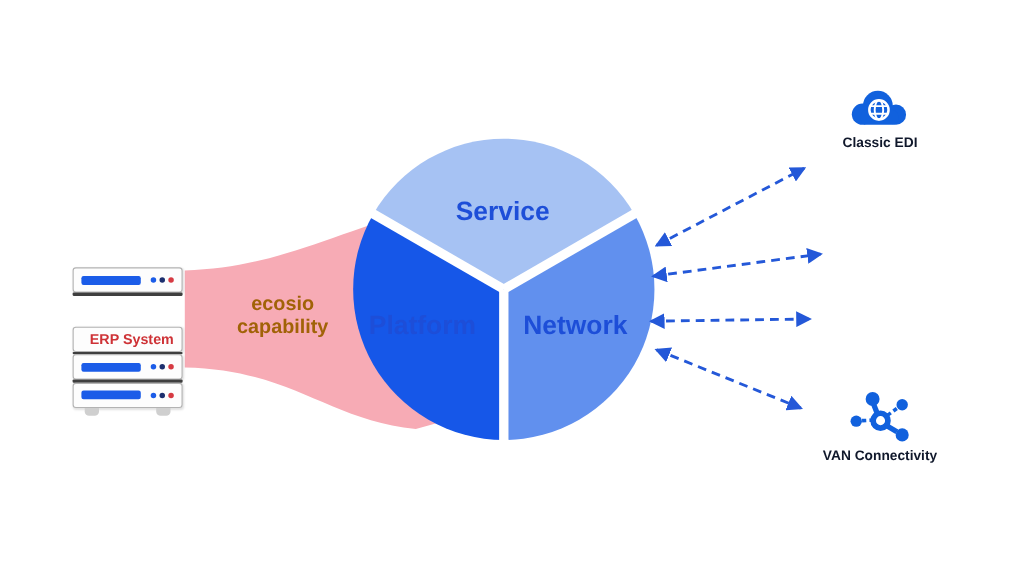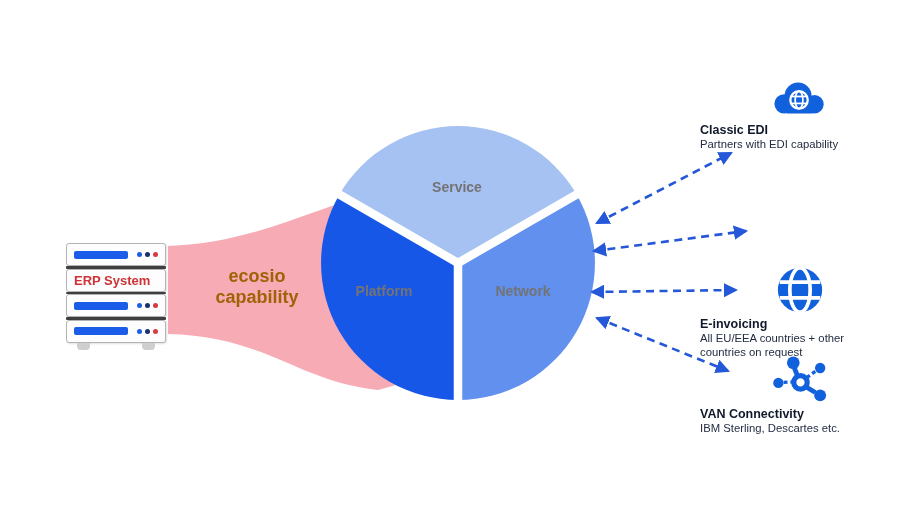--- a/index.html
+++ b/index.html
@@ -9,40 +9,40 @@
 
   
   .erp{position:absolute;left:66px;top:243px;width:100px;}
   .erp-unit{height:23px;background:#fdfdfd;border:1px solid #b3b3b3;border-radius:3px;
             display:flex;align-items:center;padding:0 7px;box-sizing:border-box;
             box-shadow:1px 1px 2px rgba(0,0,0,.12);}
   .erp-sep{height:2.5px;background:#3f3f3f;border-radius:1px;}
   .erp-bar{width:54px;height:8px;border-radius:2px;}
   .erp-dots{margin-left:auto;display:flex;gap:3px;}
   .erp-dot{width:5px;height:5px;border-radius:50%;}
-  .erp-label-unit{justify-content:flex-start;}
+  .erp-label-unit{justify-content:flex-end;margin-top:28px;}
   .erp-label{font-size:13px;font-weight:bold;color:#ce3236;}
   .erp-feet{position:absolute;left:0;top:100%;width:100%;height:8px;}
   .erp-foot{position:absolute;top:0;width:13px;height:7px;background:#cfcfcf;
             border-radius:0 0 4px 4px;}
   .erp-foot.l{left:11px;} .erp-foot.r{right:11px;}
 
   
   .funnel-label{position:absolute;left:180px;top:266px;width:154px;text-align:center;
                 font-size:18px;font-weight:800;color:#a16207;line-height:21px;}
 
   
-  .seg-label{position:absolute;width:130px;text-align:center;font-size:14px;font-weight:800;
-             color:#737373;}
+  .seg-label{position:absolute;width:130px;text-align:center;font-size:24px;font-weight:800;
+             color:#1d4ed8;}
   .seg-service{left:392px;top:179px;}
   .seg-platform{left:319px;top:283px;}
   .seg-network{left:458px;top:283px;}
 
   
-  .target{position:absolute;left:700px;width:200px;text-align:left;}
+  .target{position:absolute;left:700px;width:200px;text-align:center;}
   .target .t-icon{display:block;margin:0 auto;}
   .target .t-title{font-size:12.5px;font-weight:bold;color:#10182b;margin-top:3px;}
   .target .t-desc{font-size:11.3px;color:#232d42;line-height:1.25;}
   .target-1{top:76px;} .target-2{top:170px;} .target-3{top:266px;} .target-4{top:356px;}
 
   .icon-blue{fill:#1161dd;}
   .stroke-blue{stroke:#1161dd;}
   #ah path{fill:#2458d8;}
 </style>
 </head>
@@ -133,51 +133,36 @@
         <rect x="12" y="24" width="35" height="14" rx="5"></rect>
       </g>
       <g fill="none" stroke="#ffffff">
         <circle cx="29" cy="24" r="9" stroke-width="2.4"></circle>
         <ellipse cx="29" cy="24" rx="4" ry="9" stroke-width="1.8"></ellipse>
         <line x1="20.8" y1="20.4" x2="37.2" y2="20.4" stroke-width="1.8"></line>
         <line x1="20.8" y1="27.6" x2="37.2" y2="27.6" stroke-width="1.8"></line>
       </g>
     </svg>
     <div class="t-title">Classic EDI</div>
-    <div class="t-desc">Partners with EDI capability</div>
   </div>
 
 
-  <div class="target target-3">
-    <svg class="t-icon" width="48" height="48" viewBox="0 0 52 52">
-      <circle class="icon-blue" cx="26" cy="26" r="24"></circle>
-      <g fill="none" stroke="#ffffff" stroke-width="4">
-        <ellipse cx="26" cy="26" rx="11" ry="24"></ellipse>
-        <line x1="4" y1="17.5" x2="48" y2="17.5"></line>
-        <line x1="4" y1="34.5" x2="48" y2="34.5"></line>
-      </g>
-    </svg>
-    <div class="t-title">E-invoicing</div>
-    <div class="t-desc">All EU/EEA countries + other</div>
-    <div class="t-desc">countries on request</div>
-  </div>
 
   <div class="target target-4">
     <svg class="t-icon" width="58" height="48" viewBox="0 0 60 50">
       <g class="stroke-blue" fill="none">
         <line x1="27.5" y1="21" x2="24" y2="12" stroke-width="5"></line>
         <line x1="36" y1="32" x2="46" y2="38" stroke-width="5"></line>
         <line x1="13" y1="27.5" x2="22.5" y2="27" stroke-width="3.4" stroke-dasharray="4 3"></line>
         <line x1="37" y1="22.5" x2="46" y2="16" stroke-width="3.4" stroke-dasharray="4 3"></line>
         <circle cx="30.5" cy="27.5" r="7" stroke-width="5.4"></circle>
       </g>
       <g class="icon-blue">
         <circle cx="23" cy="7" r="6.6"></circle>
         <circle cx="51" cy="41" r="6.2"></circle>
         <circle cx="7.5" cy="28" r="5.4"></circle>
         <circle cx="51" cy="12.5" r="5.4"></circle>
       </g>
     </svg>
     <div class="t-title">VAN Connectivity</div>
-    <div class="t-desc">IBM Sterling, Descartes etc.</div>
   </div>
 
 </div>
 
 </body></html>

